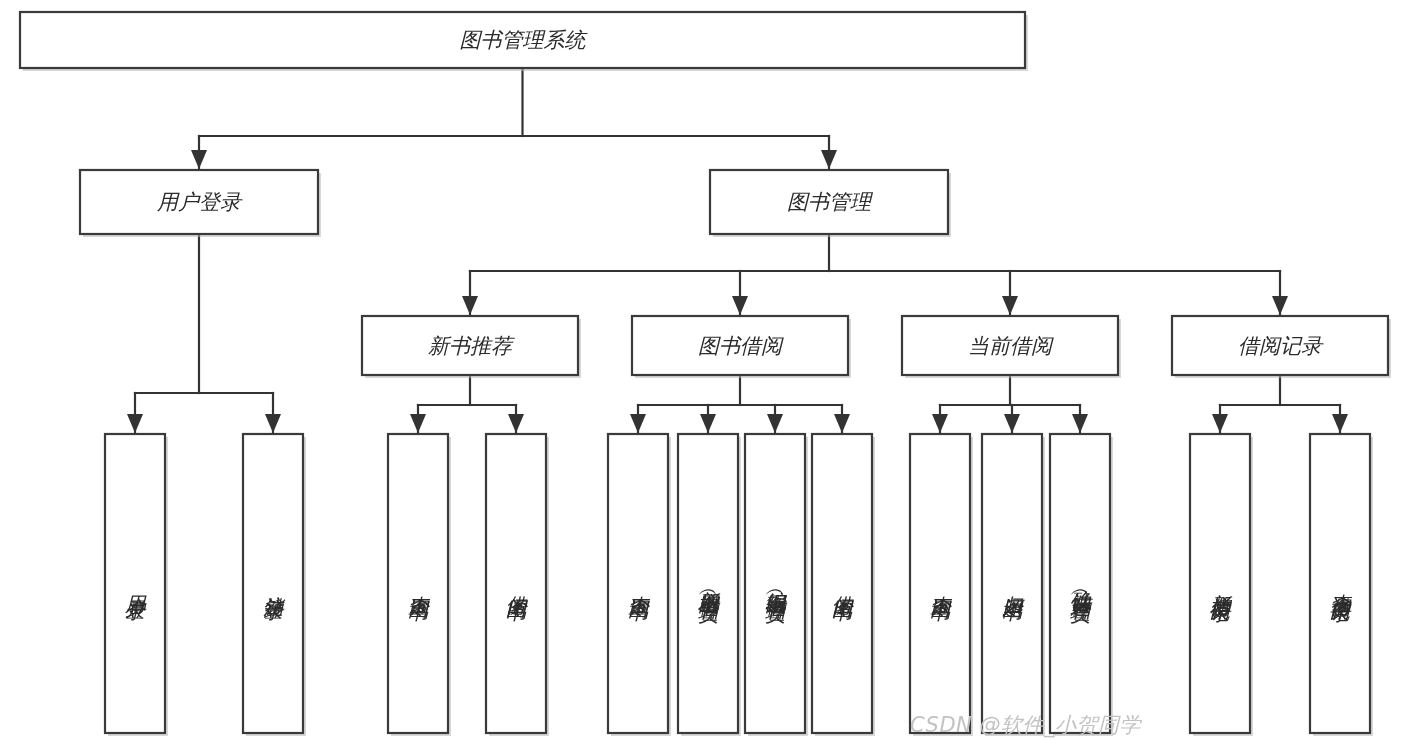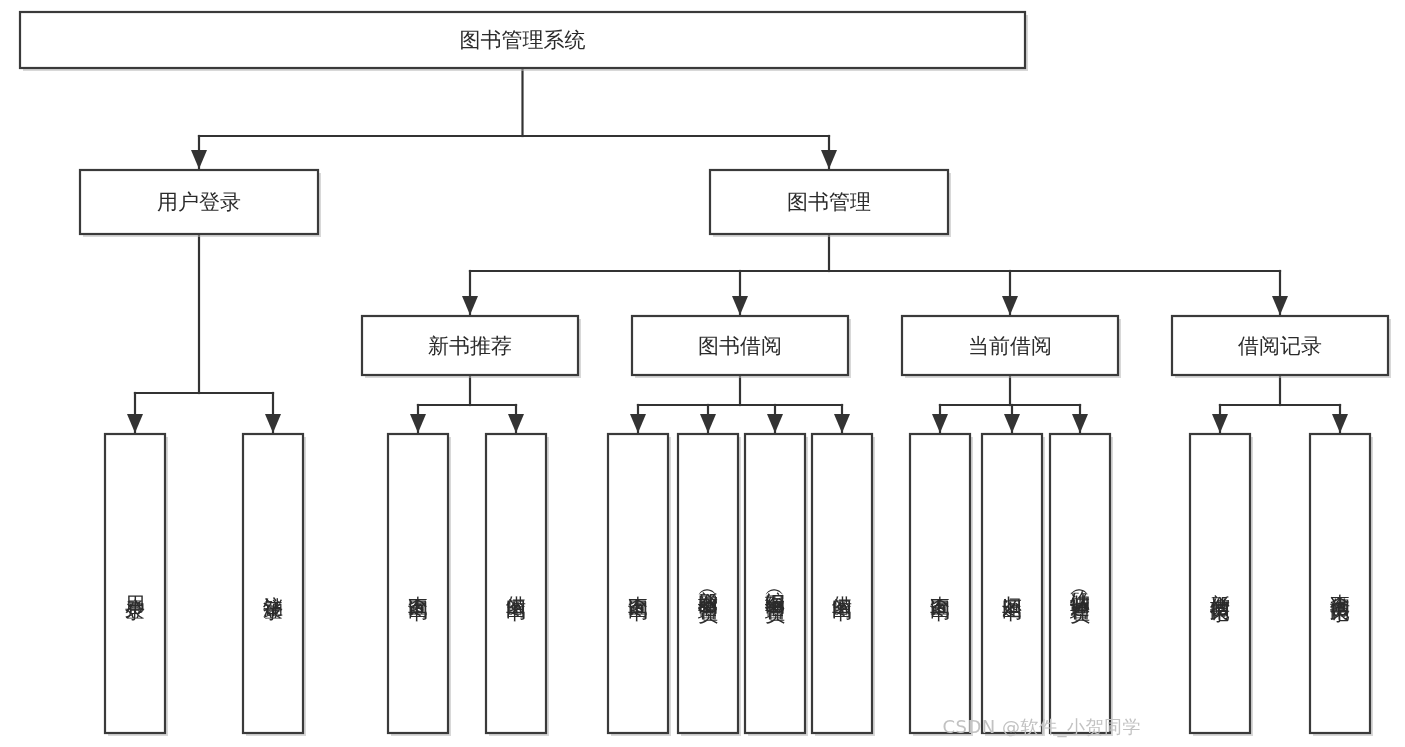--- a/index.html
+++ b/index.html
@@ -11,20 +11,21 @@
     width: 1405px;
     height: 747px;
     overflow: hidden;
     font-family: "DejaVu Sans", "Liberation Sans", sans-serif;
   }
   #diagram-root {
     position: relative;
     width: 1157px;
     height: 747px;
     background: #ffffff;
+    font-style: italic;
   }
   svg.canvas {
     position: absolute;
     top: 0;
     left: 0;
     width: 1405px;
     height: 747px;
     display: block;
   }
   .node-box {
@@ -64,21 +65,21 @@
     text-align: center;
     white-space: nowrap;
     user-select: none;
     pointer-events: none;
   }
   .watermark {
     position: absolute;
     right: 16px;
     bottom: 8px;
     font-family: "DejaVu Sans", "Liberation Sans", sans-serif;
-    font-size: 18px;
+    font-size: 21px;
     color: #c2c2c2;
     letter-spacing: 0.5px;
     white-space: nowrap;
   }
 </style>
 </head>
 <body>
 
 <div id="diagram-root">
 

